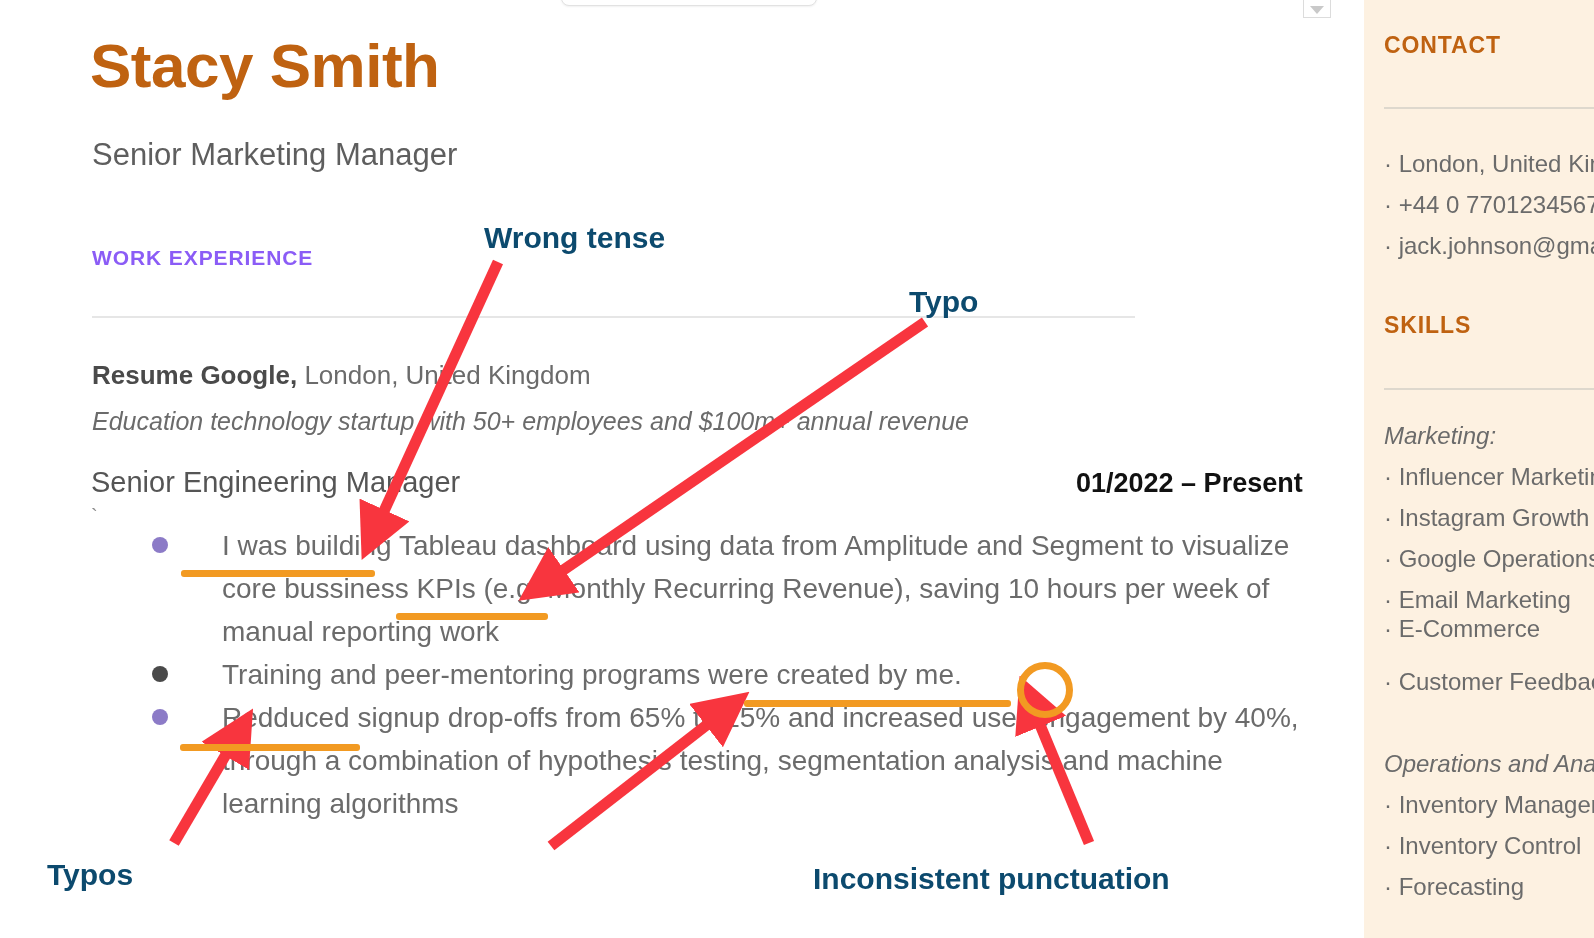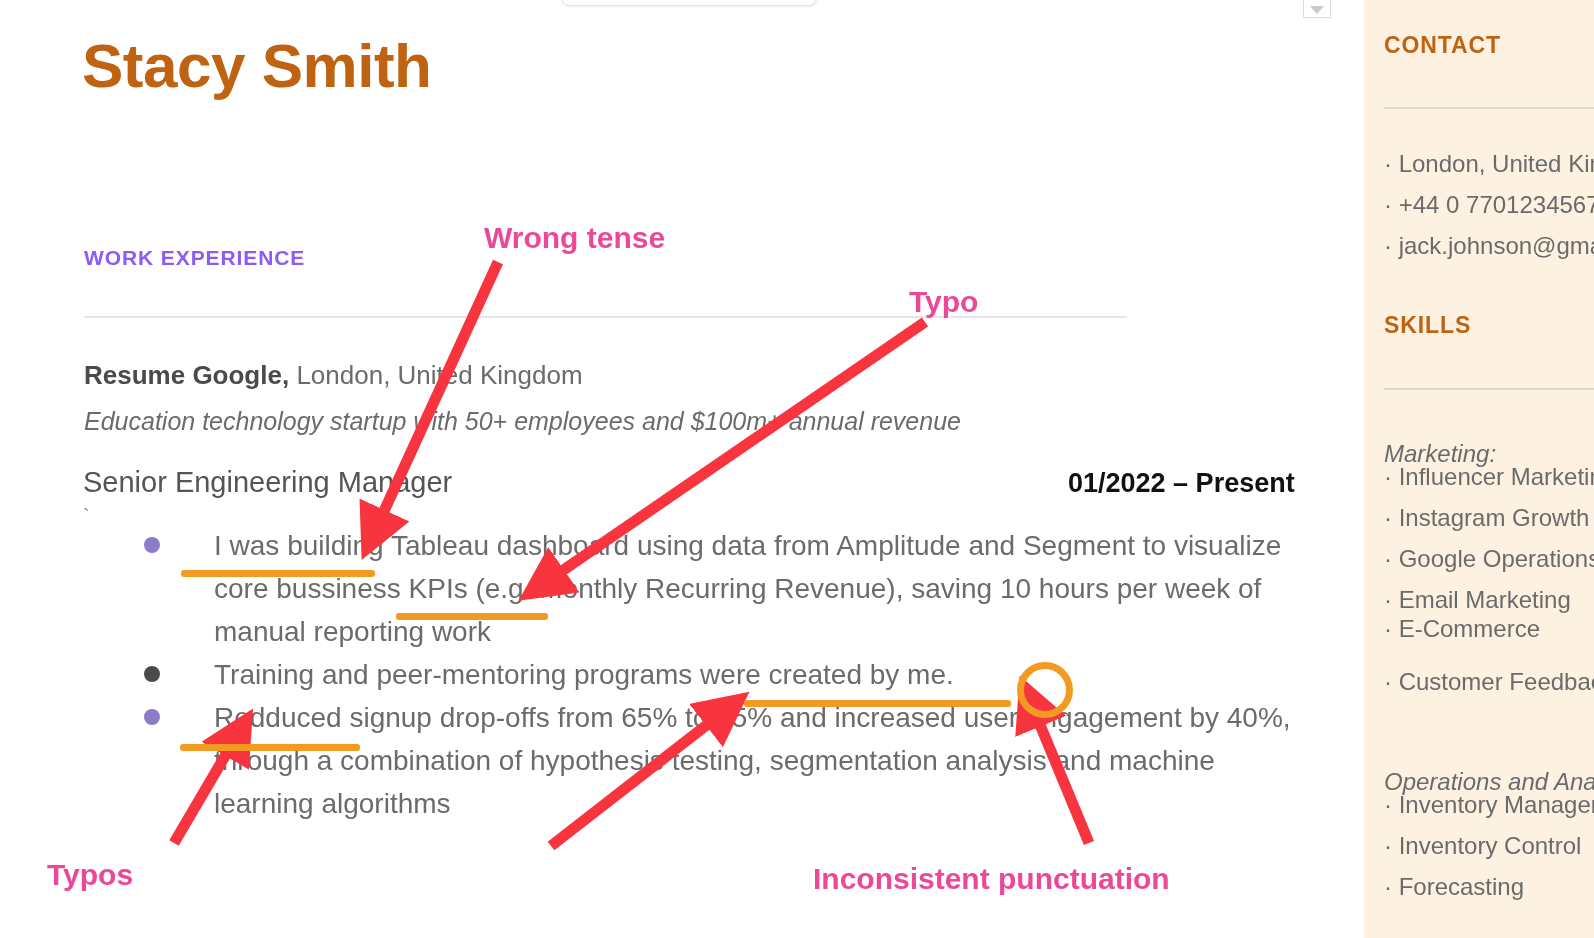--- a/index.html
+++ b/index.html
@@ -39,21 +39,21 @@
   .scroll-arrow-btn .tri {
     width: 0; height: 0;
     border-left: 7px solid transparent;
     border-right: 7px solid transparent;
     border-top: 8px solid #c9c9c9;
   }
 
   
   .resume {
     position: absolute;
-    left: 4px; top: 0;
+    left: 12px; top: 0;
     width: 1364px; height: 938px;
     background: #ffffff;
     padding-left: 15px;
   }
 
   .name {
     position: absolute;
     left: 78px; top: 33px;
     font-size: 62px;
     font-weight: 700;
@@ -182,34 +182,33 @@
     color: #6b6b6b;
     white-space: nowrap;
   }
   .sb-group {
     position: absolute;
     left: 20px;
     font-size: 24px;
     font-style: italic;
     color: #6b6b6b;
     white-space: nowrap;
-    margin-top: 18px;
   }
 
   
   .anno-layer {
     position: absolute;
     left: 0; top: 0; width: 1594px; height: 938px;
     pointer-events: none;
   }
   .anno-label {
     position: absolute;
     font-size: 30px;
     font-weight: 700;
-    color: #ec4899;
+    color: #0c4a6e;
     white-space: nowrap;
     text-shadow: 0 1px 2px rgba(255,255,255,0.9);
   }
   .underline-mark {
     position: absolute;
     height: 7px;
     border-radius: 3px;
     background: #F29A22;
   }
   .circle-mark {
@@ -220,20 +219,21 @@
   }
 </style>
 </head>
 <body>
 
 <div id="root">
 
   <div class="resume">
 
     <div class="name">Stacy Smith</div>
+    <div class="subtitle">Senior Marketing Manager</div>
 
     <div class="section-head">WORK EXPERIENCE</div>
     <div class="section-rule"></div>
 
     <div class="company-line">
       <b>Resume Google,</b><span> London, United Kingdom</span>
     </div>
 
     <div class="company-desc">Education technology startup with 50+ employees and $100m+ annual revenue</div>
 

